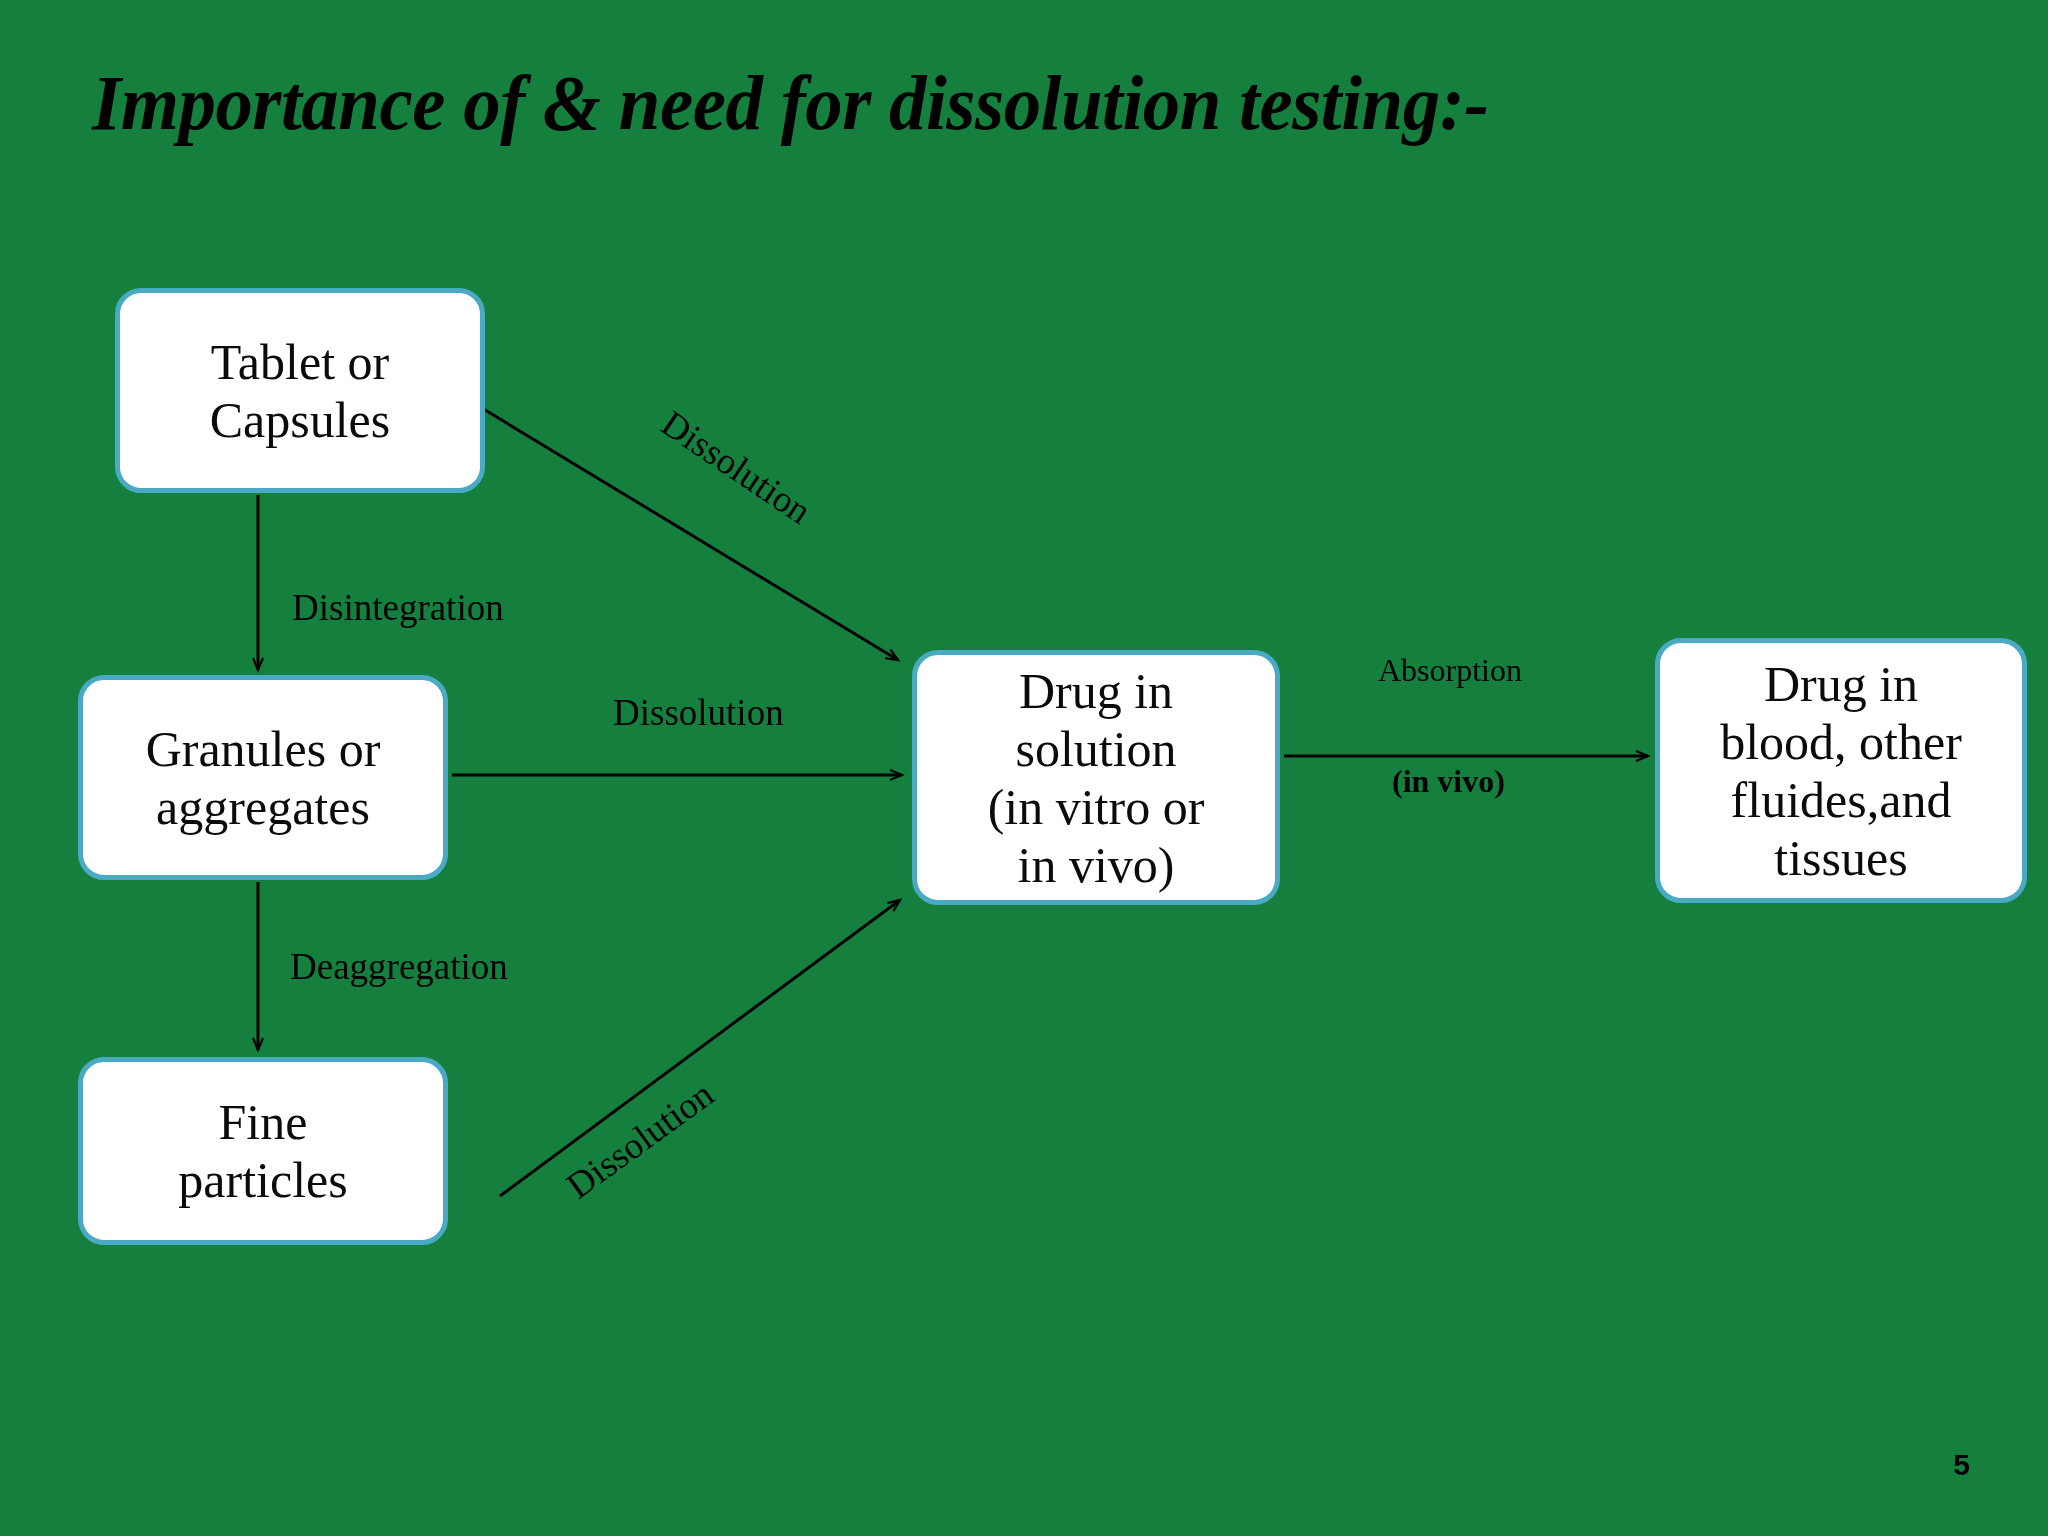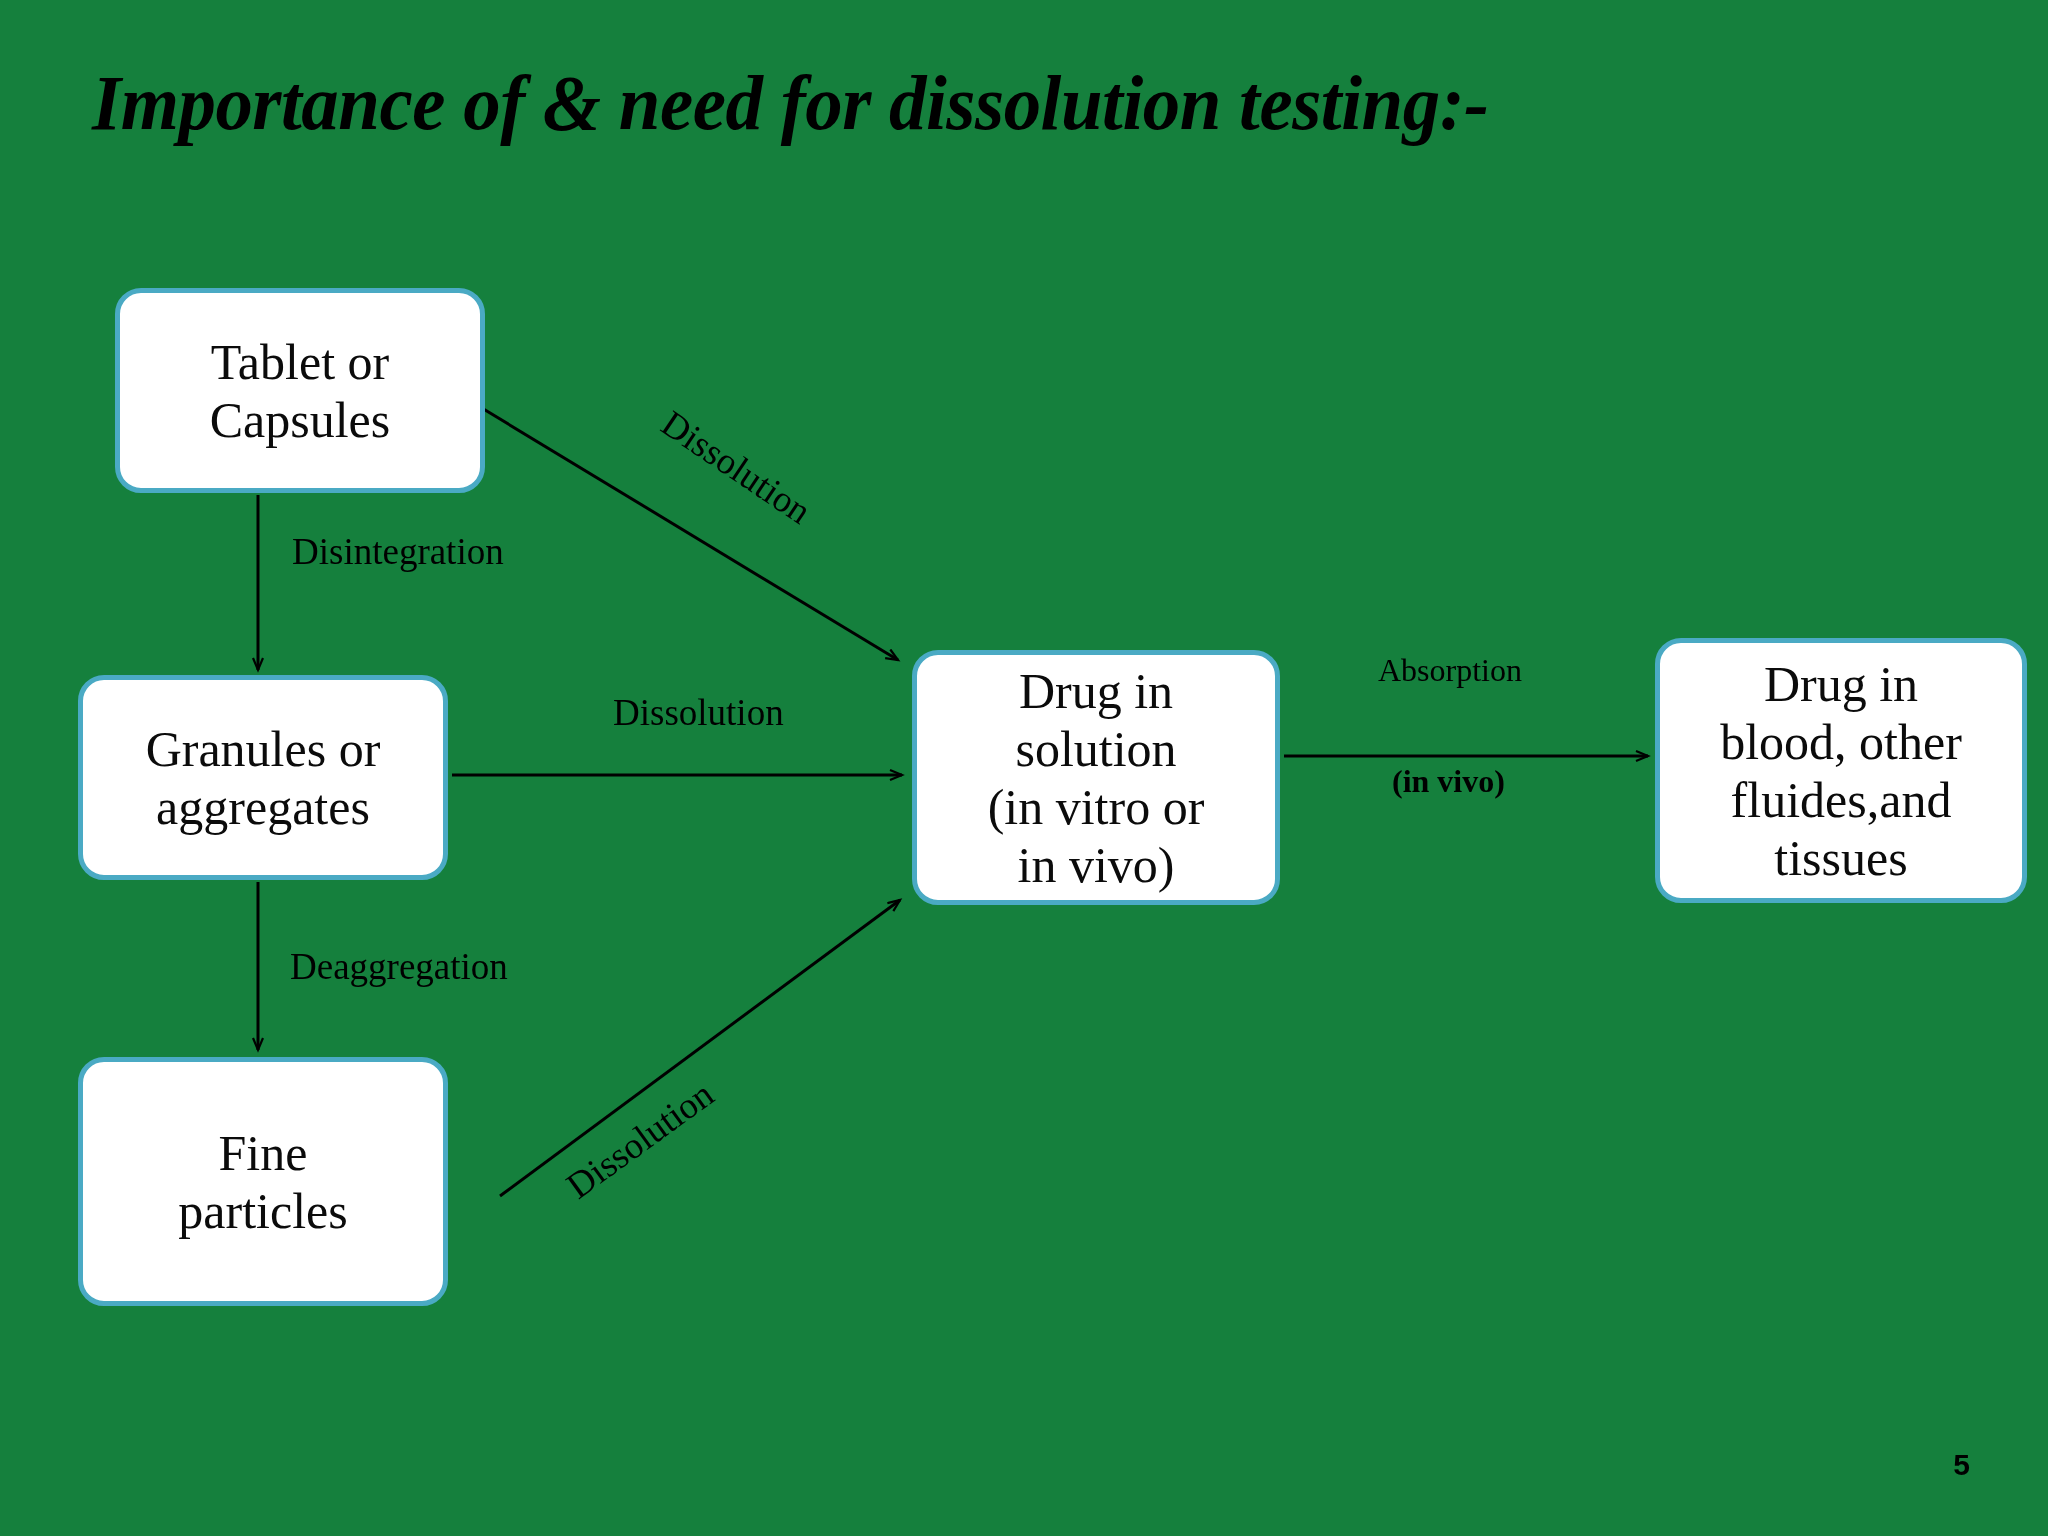--- a/index.html
+++ b/index.html
@@ -48,34 +48,34 @@
     text-align: center;
     font-size: 50px;
     line-height: 1.16;
     padding: 4px 10px;
     color: #0b0b0b;
   }
   .node .node-text { display: block; width: 100%; }
 
   #node-tablet      { left: 78px;  top: 288px;  width: 370px; height: 205px; }
   #node-granules    { left: 78px;  top: 675px;  width: 370px; height: 205px; }
-  #node-fine        { left: 78px;  top: 1057px; width: 370px; height: 249px; }
+  #node-fine        { left: 78px;  top: 1057px; width: 370px; height: 188px; }
   #node-solution    { left: 912px; top: 650px;  width: 368px; height: 255px; }
   #node-blood       { left: 1655px;top: 638px;  width: 372px; height: 265px; }
 
   
   .edge-label {
     position: absolute;
     font-size: 37px;
     white-space: nowrap;
     color: #000000;
     line-height: 1;
   }
 
-  #lbl-disintegration { left: 292px; top: 533px; }
+  #lbl-disintegration { left: 292px; top: 589px; }
   #lbl-deaggregation  { left: 290px; top: 948px; }
   #lbl-dissolution-2  { left: 613px; top: 694px; }
   #lbl-dissolution-1  { left: 676px; top: 404px; transform: rotate(34deg); transform-origin: left top; }
   #lbl-dissolution-3  { left: 560px; top: 1175px; transform: rotate(-36deg); transform-origin: left top; }
   #lbl-absorption     { left: 1378px; top: 654px; font-size: 32px; }
   #lbl-invivo         { left: 1392px; top: 765px; font-size: 32px; font-weight: bold; }
 
   
   #caption {
     position: absolute;

